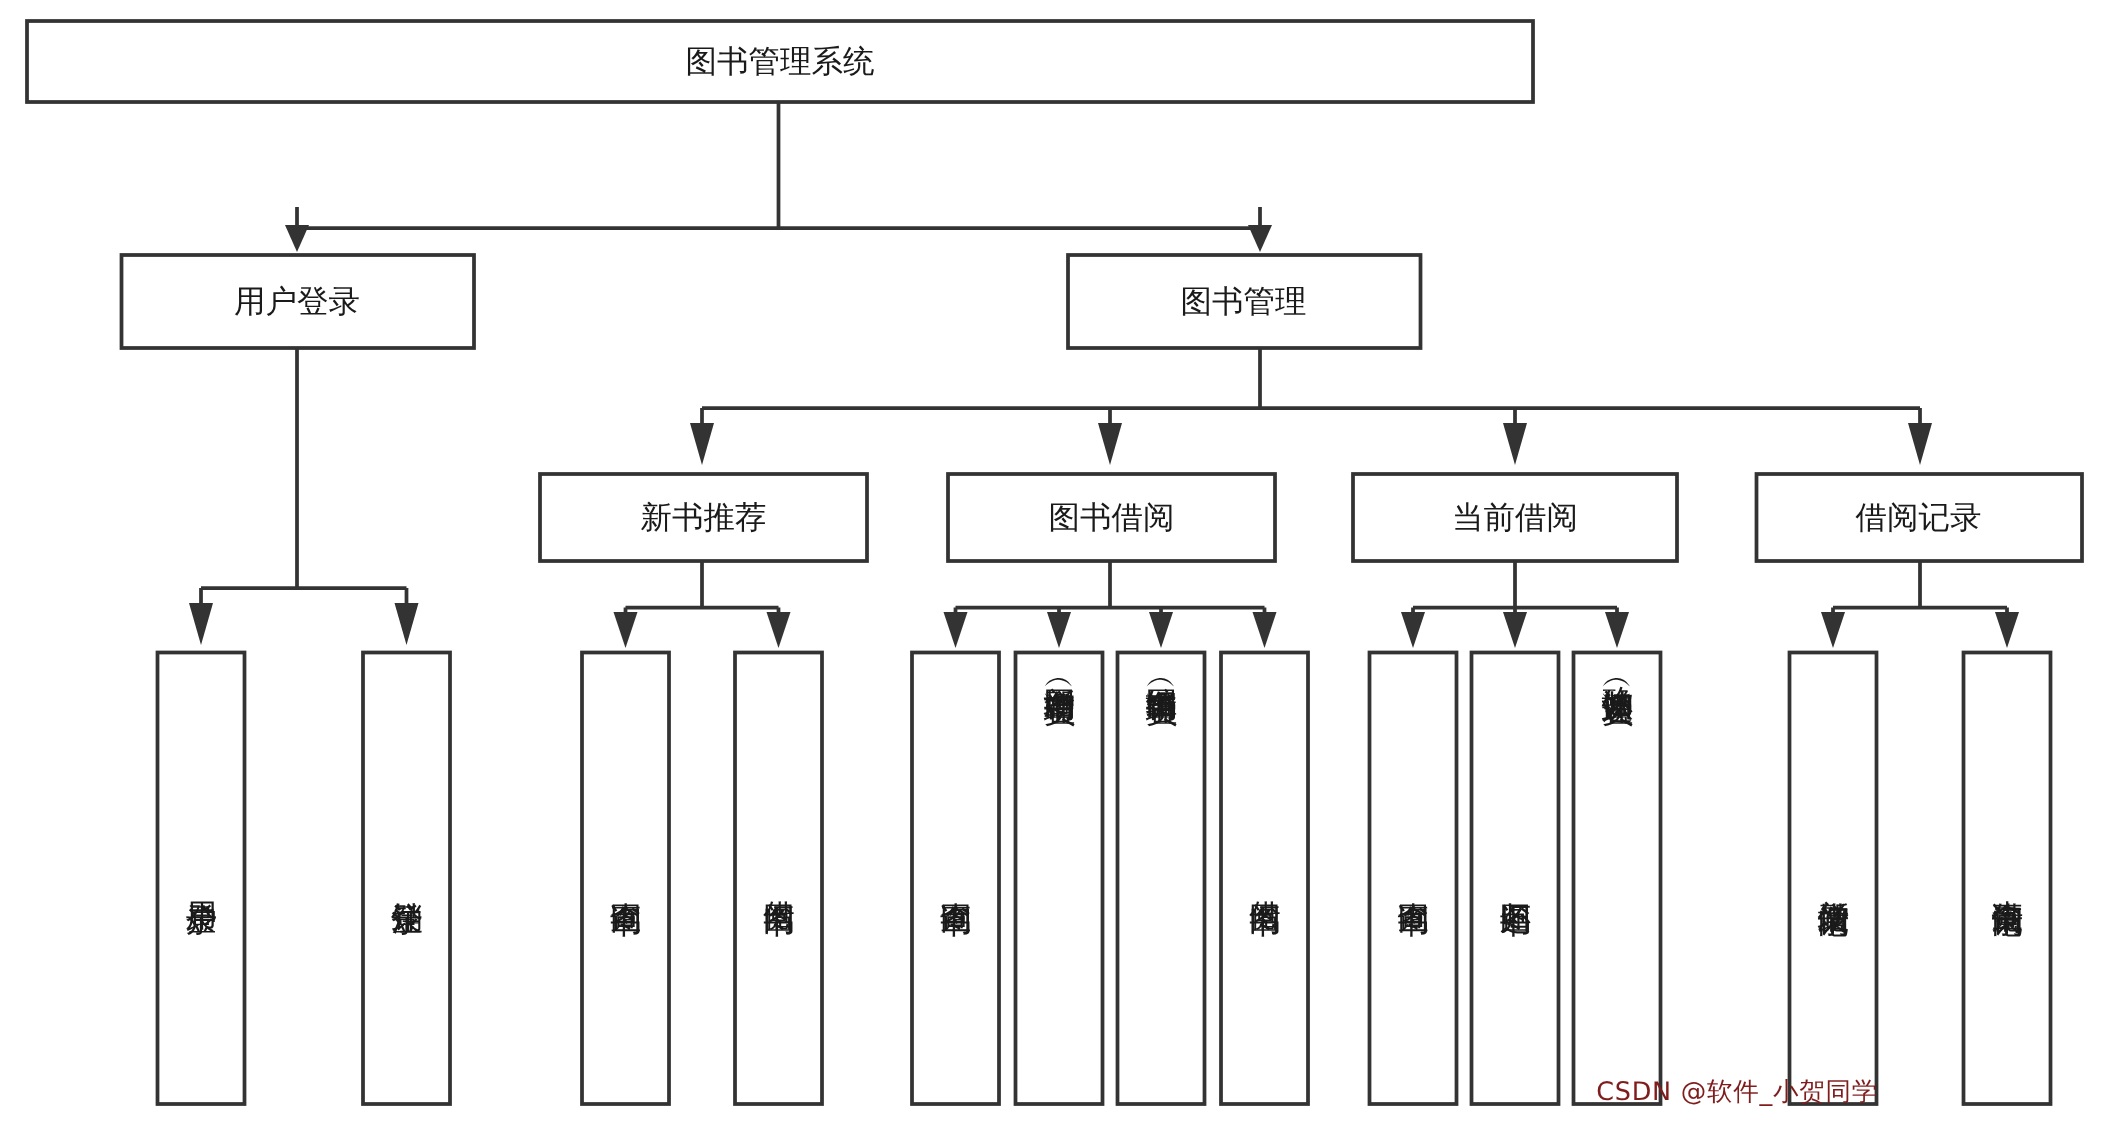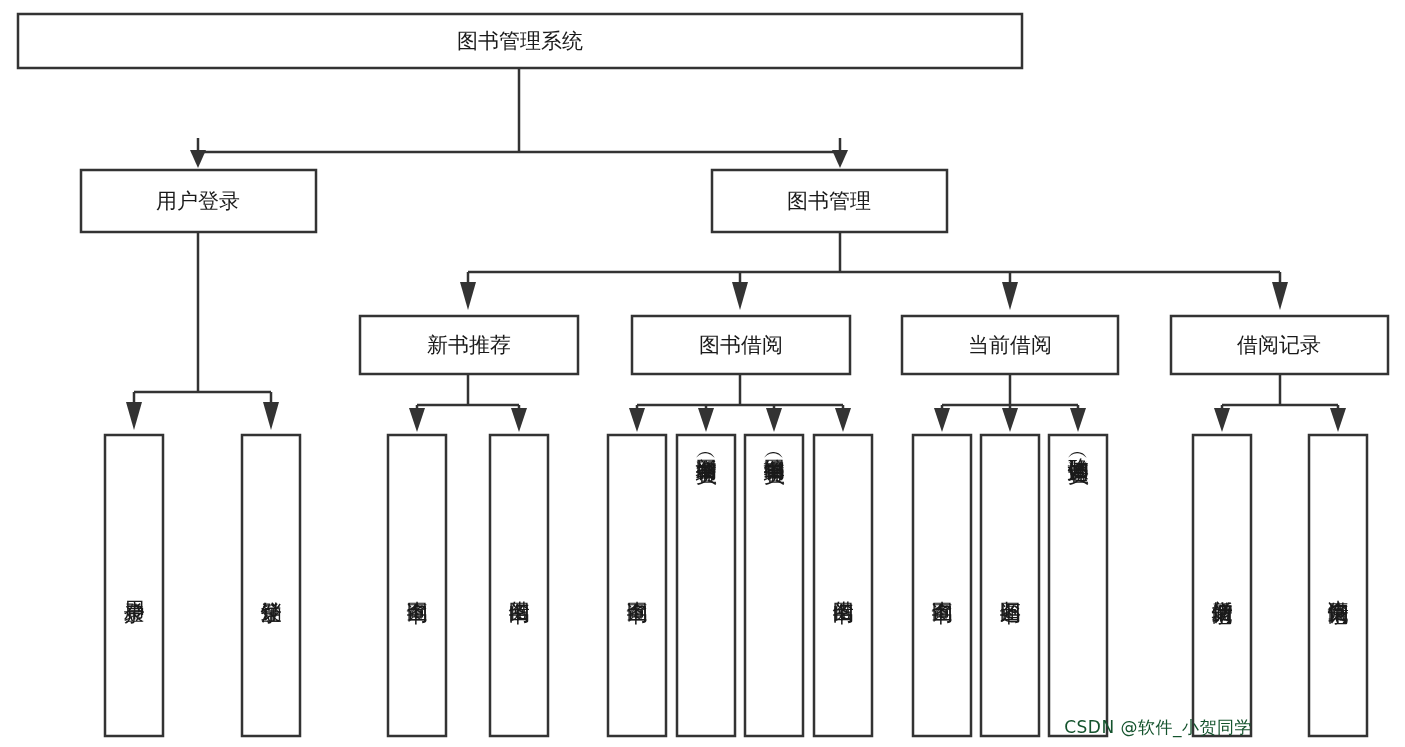--- a/index.html
+++ b/index.html
@@ -64,21 +64,21 @@
     letter-spacing: 1px;
     white-space: nowrap;
     text-align: center;
   }
   .watermark {
     position: absolute;
     right: 10px;
     bottom: 8px;
     font-family: "DejaVu Sans", "Liberation Sans", sans-serif;
     font-size: 17px;
-    color: #14532d;
+    color: #7f1d1d;
     letter-spacing: 0.5px;
     white-space: nowrap;
   }
 </style>
 </head>
 <body>
 
 <div id="diagram-root">
 
   <svg class="diagram-canvas" viewBox="0 0 1405 747">

